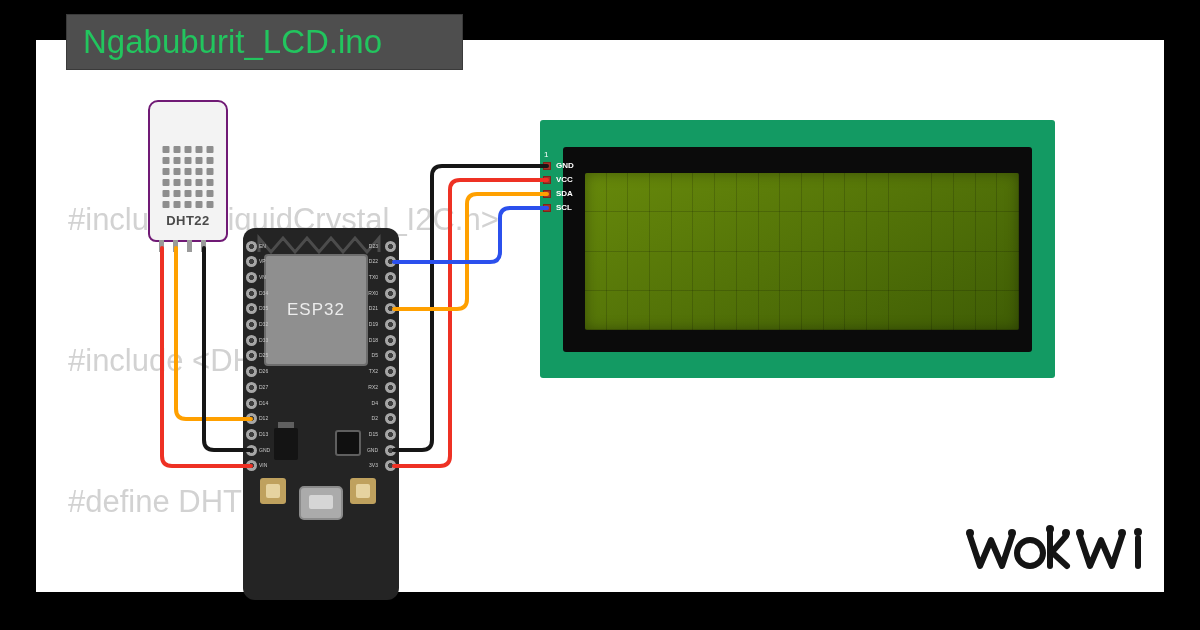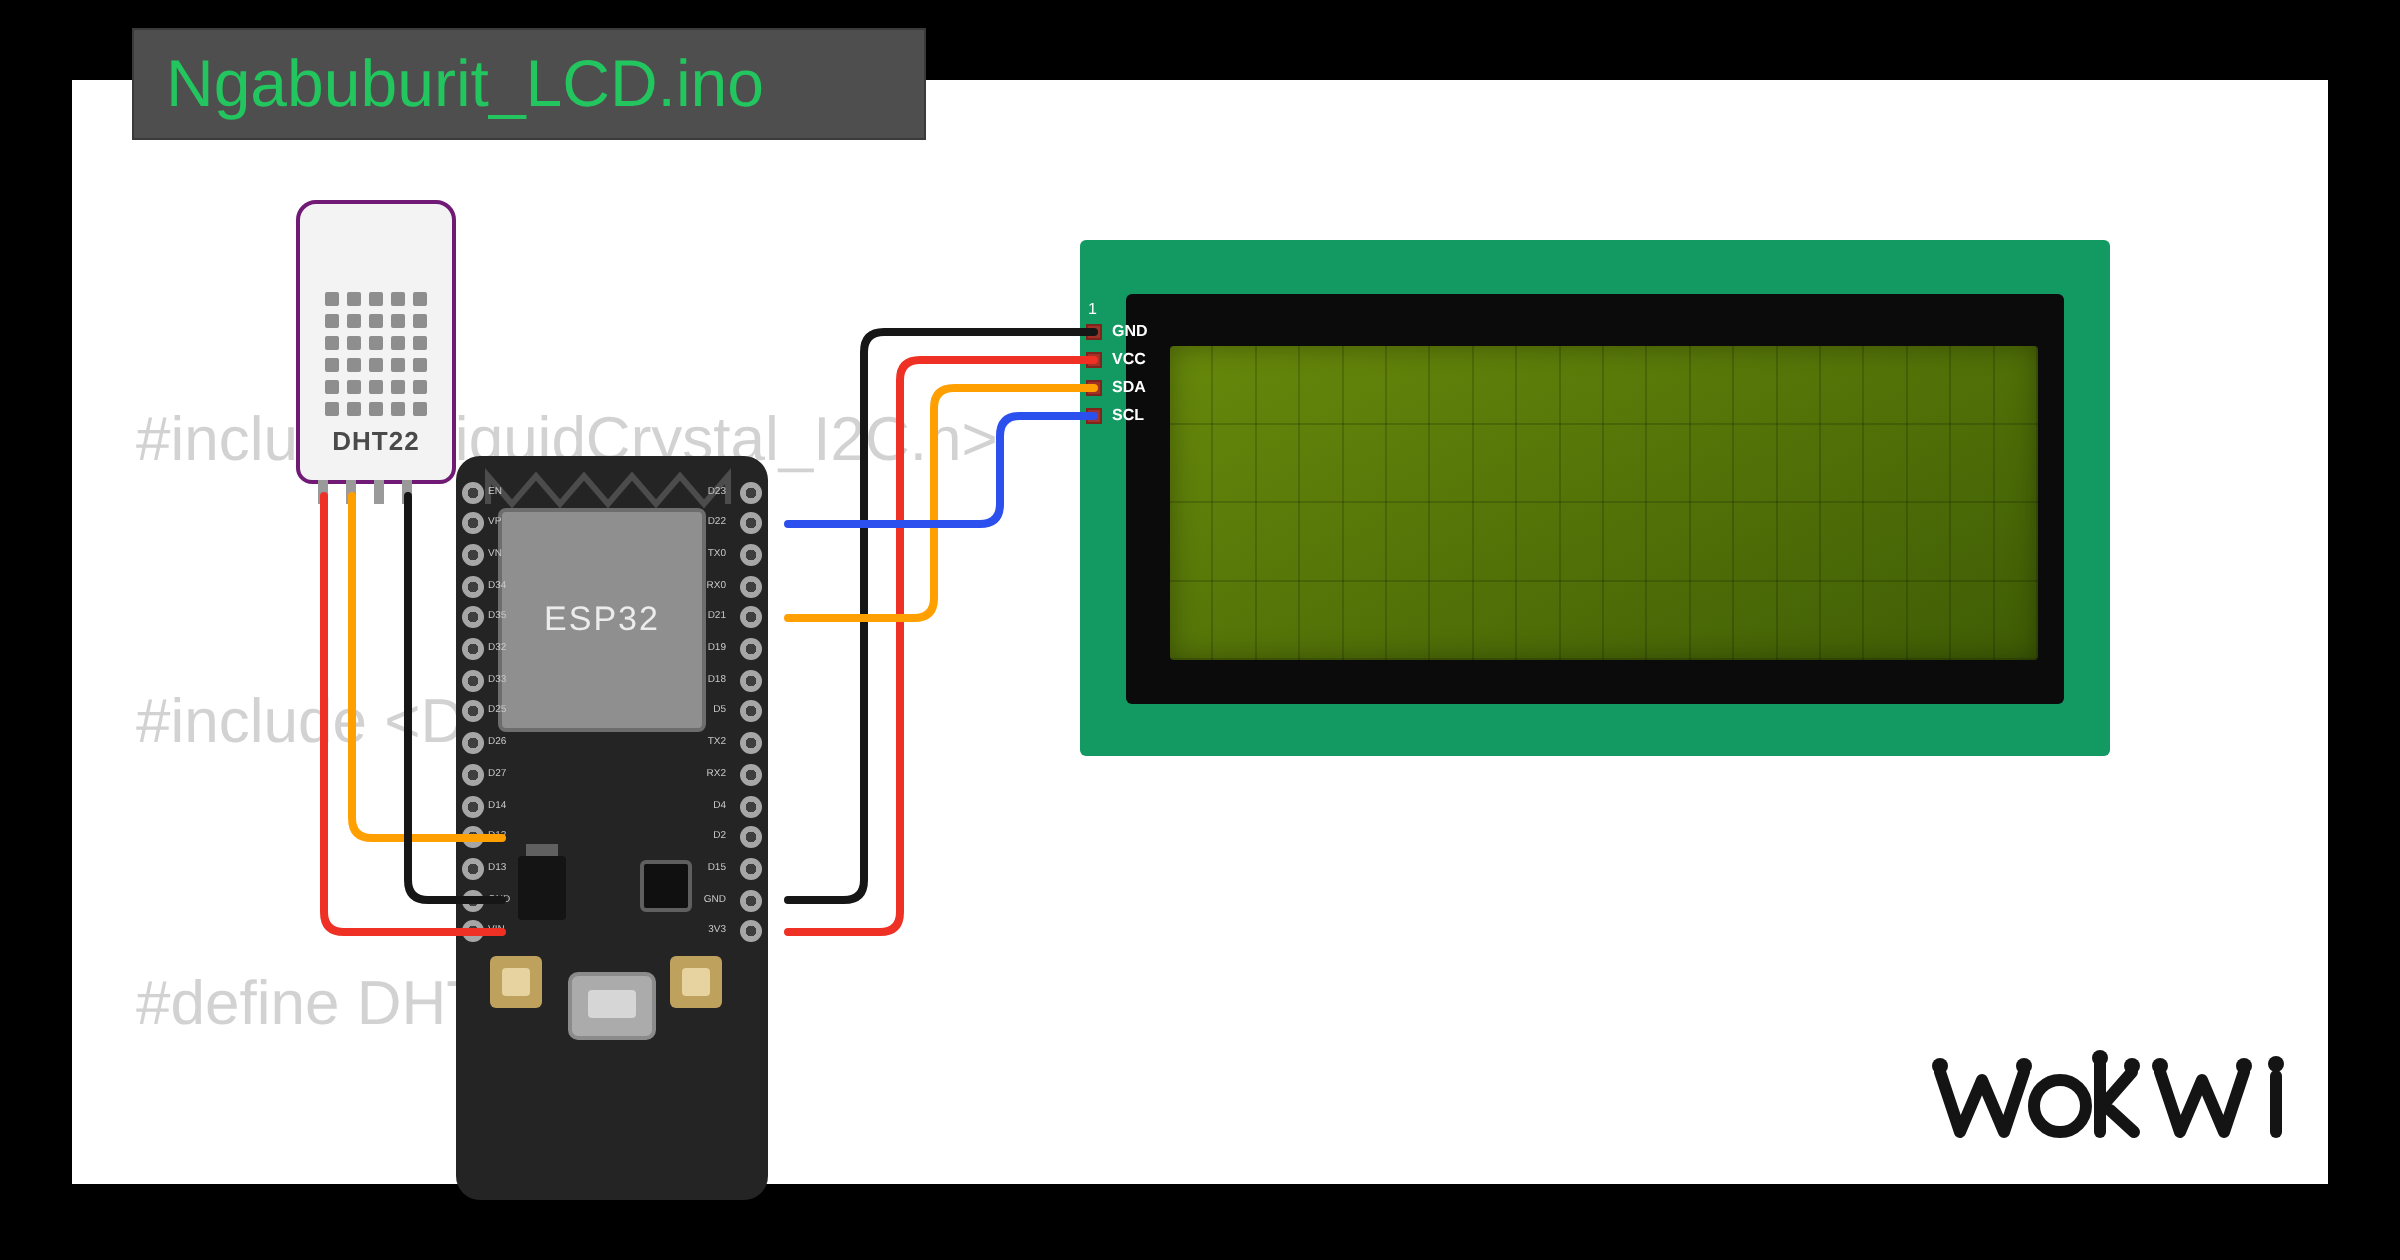--- a/index.html
+++ b/index.html
@@ -23,21 +23,21 @@
   .dht-body{position:absolute;left:0;top:0;right:0;bottom:10px;background:#f3f3f3;
             border:2px solid #701a75;border-radius:10px 10px 8px 8px;box-sizing:border-box;}
   .dht-grid{position:absolute;left:50%;top:44px;transform:translateX(-50%);
             display:grid;grid-template-columns:repeat(5,7px);grid-auto-rows:7px;gap:4px;}
   .dht-hole{background:#8e8e8e;border-radius:1px;}
   .dht-label{position:absolute;left:0;right:0;bottom:12px;text-align:center;color:#4a4a4a;
              font-size:13px;font-weight:bold;letter-spacing:.5px;}
   .dht-pin{position:absolute;width:5px;height:12px;background:#9a9a9a;bottom:0;}
 
   
-  .esp{position:absolute;left:228px;top:228px;width:156px;height:372px;z-index:2;}
+  .esp{position:absolute;left:243px;top:228px;width:156px;height:372px;z-index:2;}
   .esp-board{position:absolute;inset:0;background:#242424;border-radius:12px;}
   .esp-antenna{position:absolute;left:14px;top:3px;}
   .esp-module{position:absolute;left:21px;top:26px;width:104px;height:112px;background:#8f8f8f;
               border:2px solid #6d6d6d;border-radius:4px;box-sizing:border-box;}
   .esp-module-label{position:absolute;left:0;right:0;top:44px;text-align:center;color:#ececec;
                     font-size:17px;letter-spacing:1px;}
   .esp-pin{position:absolute;width:11px;height:11px;border-radius:50%;
            background:radial-gradient(circle,#3e3e3e 0 2.6px,#a6a6a6 2.7px);}
   .esp-pin-label{position:absolute;font-size:5px;line-height:7px;color:#c9c9c9;}
   .esp-reg-tab{position:absolute;left:35px;top:194px;width:16px;height:8px;background:#606060;}

